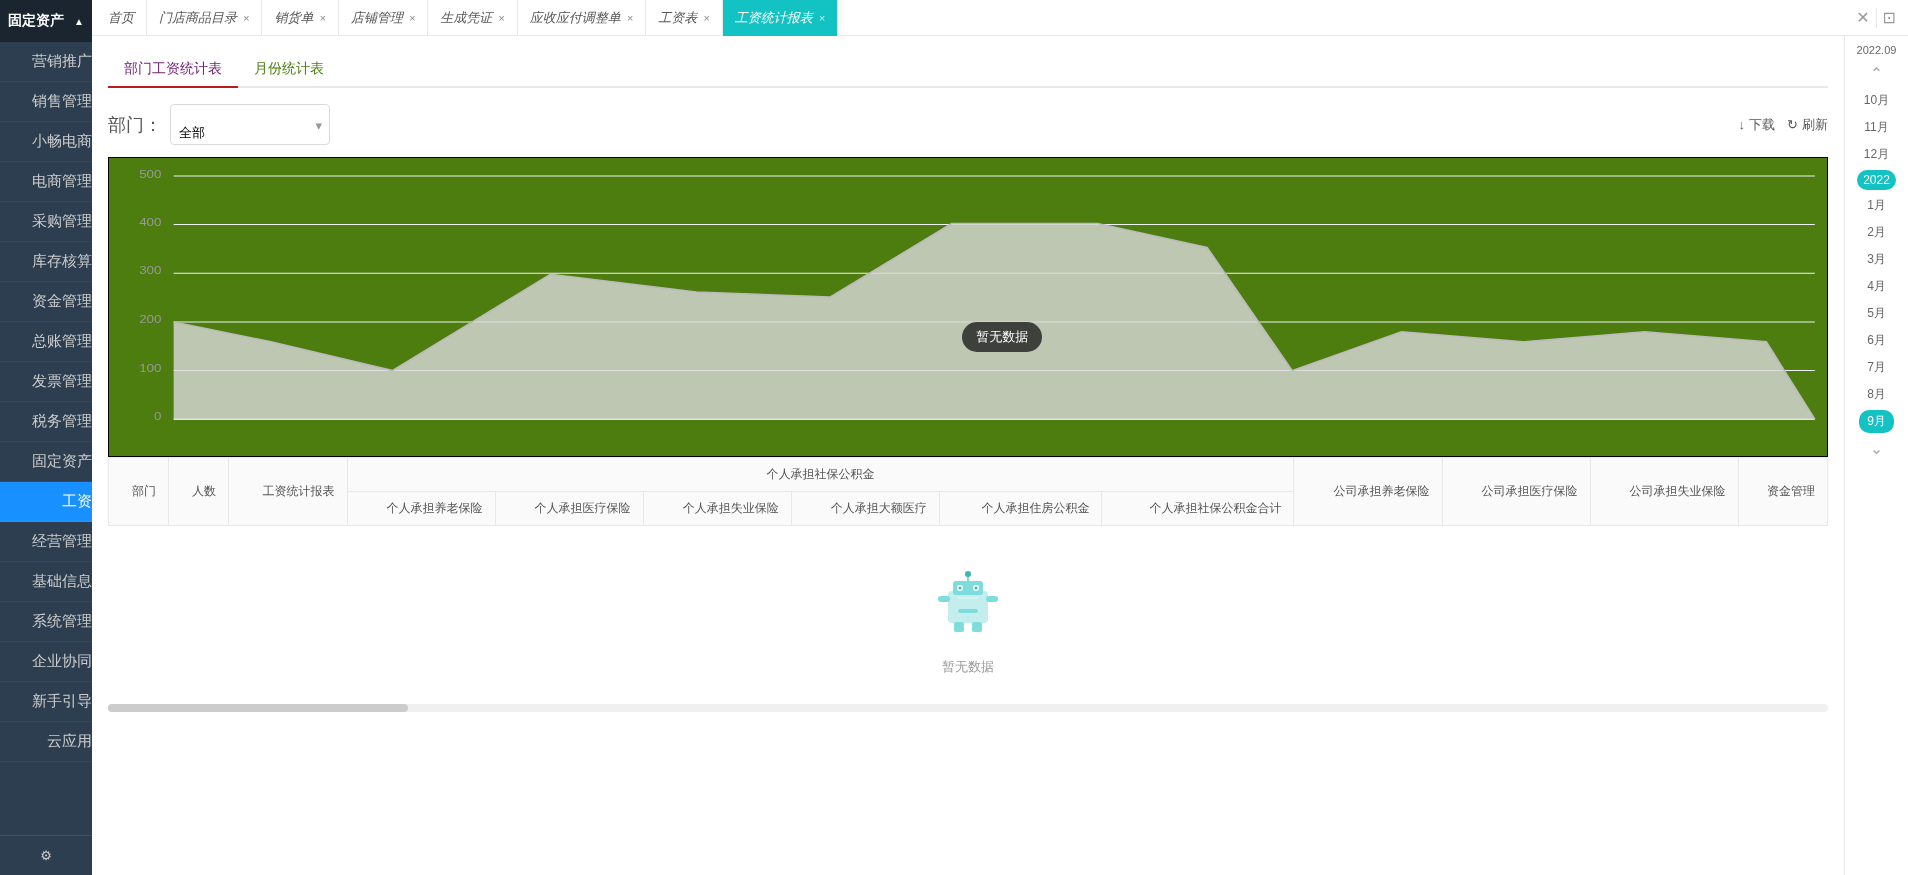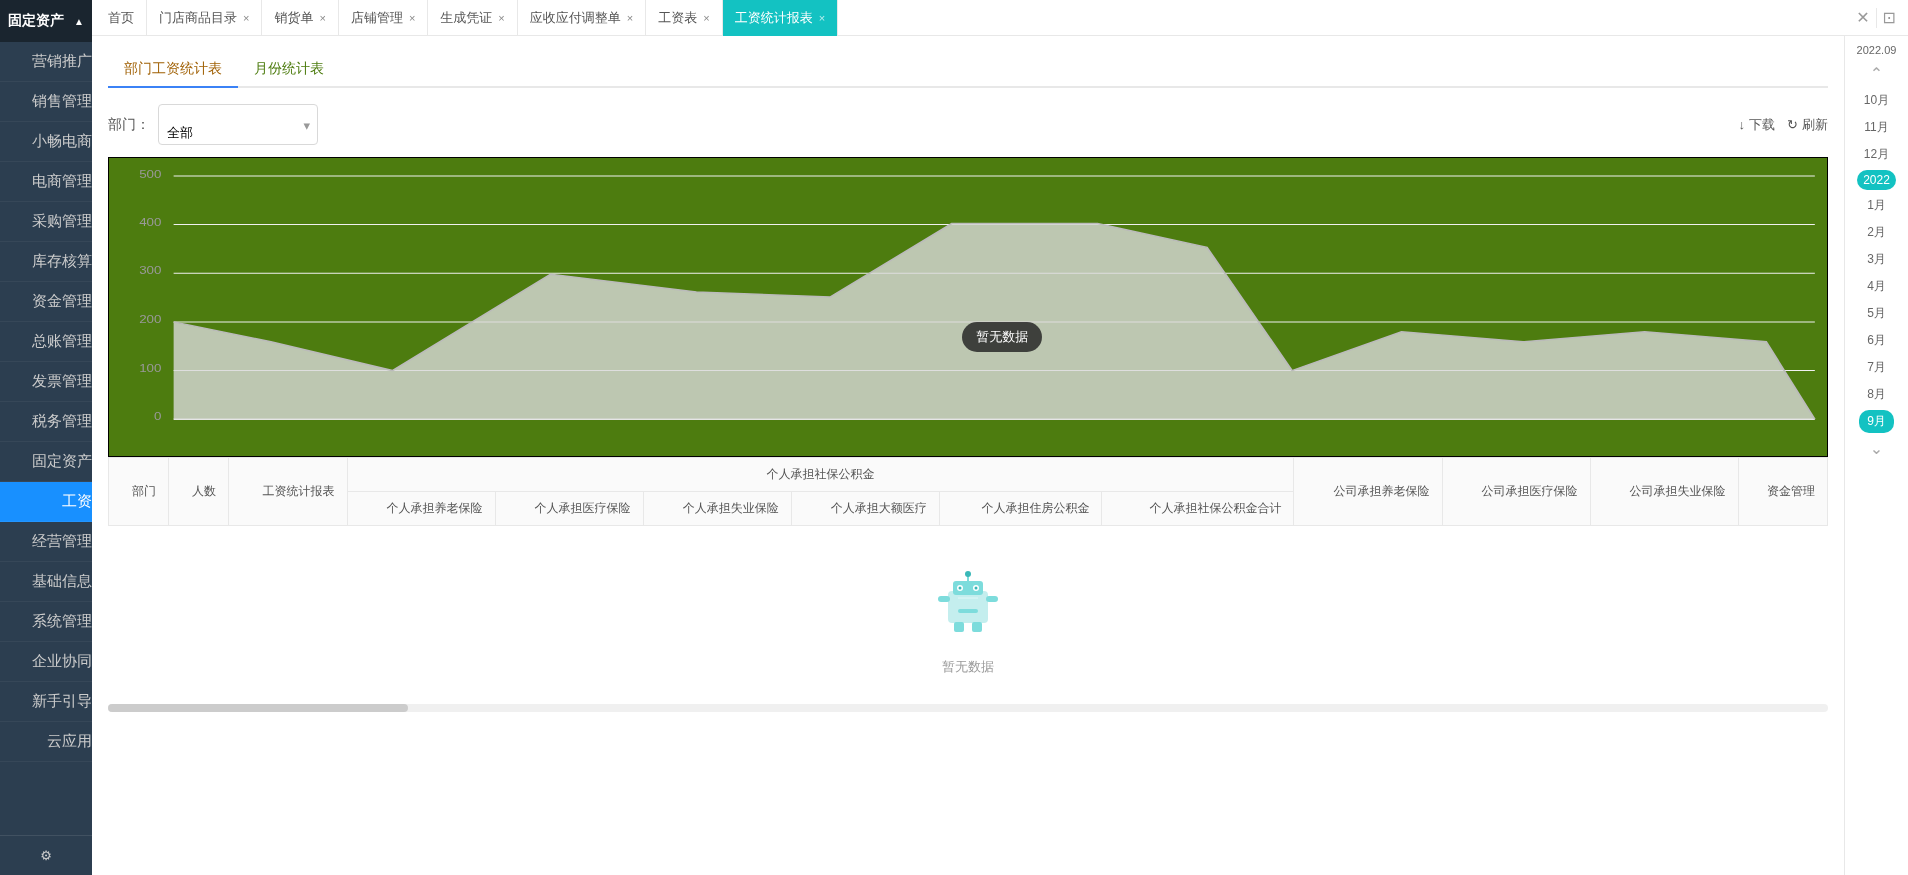--- a/index.html
+++ b/index.html
@@ -67,20 +67,21 @@
       display: flex;
       align-items: center;
       padding: 0 12px;
       height: 36px;
       font-size: 13px;
       color: #555;
       cursor: pointer;
       border-right: 1px solid #e8e8e8;
       white-space: nowrap;
       flex-shrink: 0;
+      font-style: italic;
     }
     .tab.active { background: #13c2c2; color: #fff; }
     .tab .tab-close {
       margin-left: 6px;
       font-size: 11px;
       opacity: 0.7;
     }
     .tab-bar-end {
       margin-left: auto;
       display: flex;
@@ -113,38 +114,38 @@
       margin-bottom: 16px;
     }
     .sub-tab {
       padding: 8px 16px;
       cursor: pointer;
       color: #4d7c0f;
       font-size: 14px;
       position: relative;
     }
     .sub-tab.active {
-      color: #a16207;
-      border-bottom: 2px solid #3b82f6;
+      color: #701a75;
+      border-bottom: 2px solid #b91c1c;
       margin-bottom: -2px;
     }
 
     
     .top-toolbar {
       display: flex;
       justify-content: space-between;
       align-items: center;
       margin-bottom: 12px;
     }
     .dept-filter {
       display: flex;
       align-items: center;
       gap: 8px;
     }
-    .dept-label { color: #555; font-size: 14px; }
+    .dept-label { color: #555; font-size: 18px; }
     .dept-select {
       border: 1px solid #d9d9d9;
       border-radius: 4px;
       padding: 20px 28px 4px 8px;
       font-size: 13px;
       background: #fff;
       appearance: none;
       width: 160px;
       cursor: pointer;
       position: relative;

